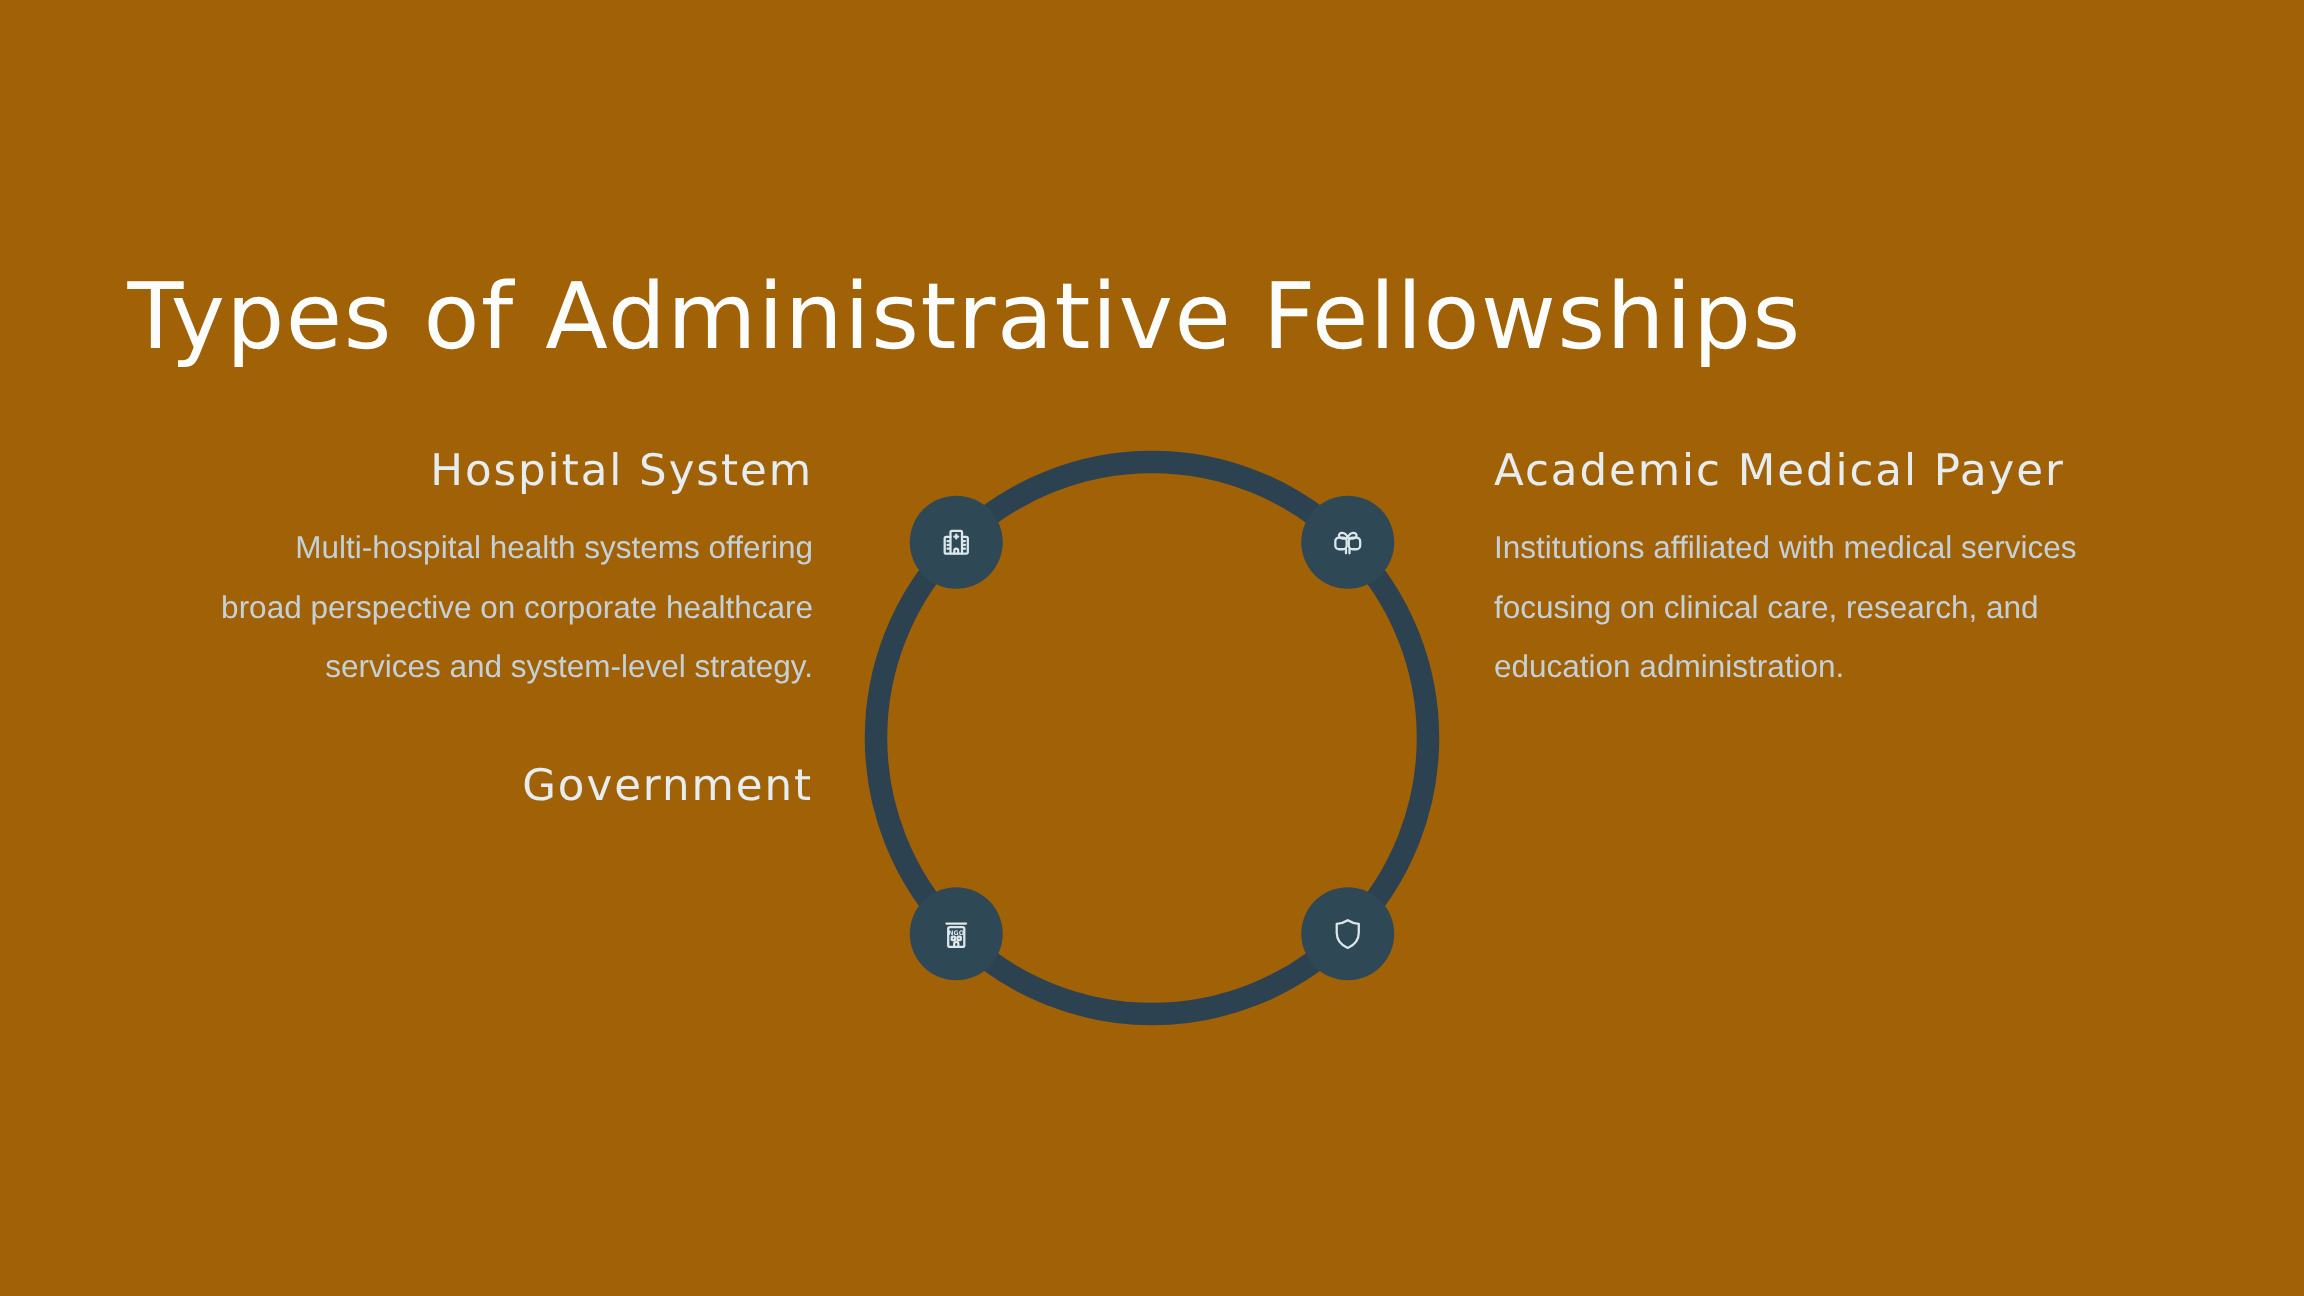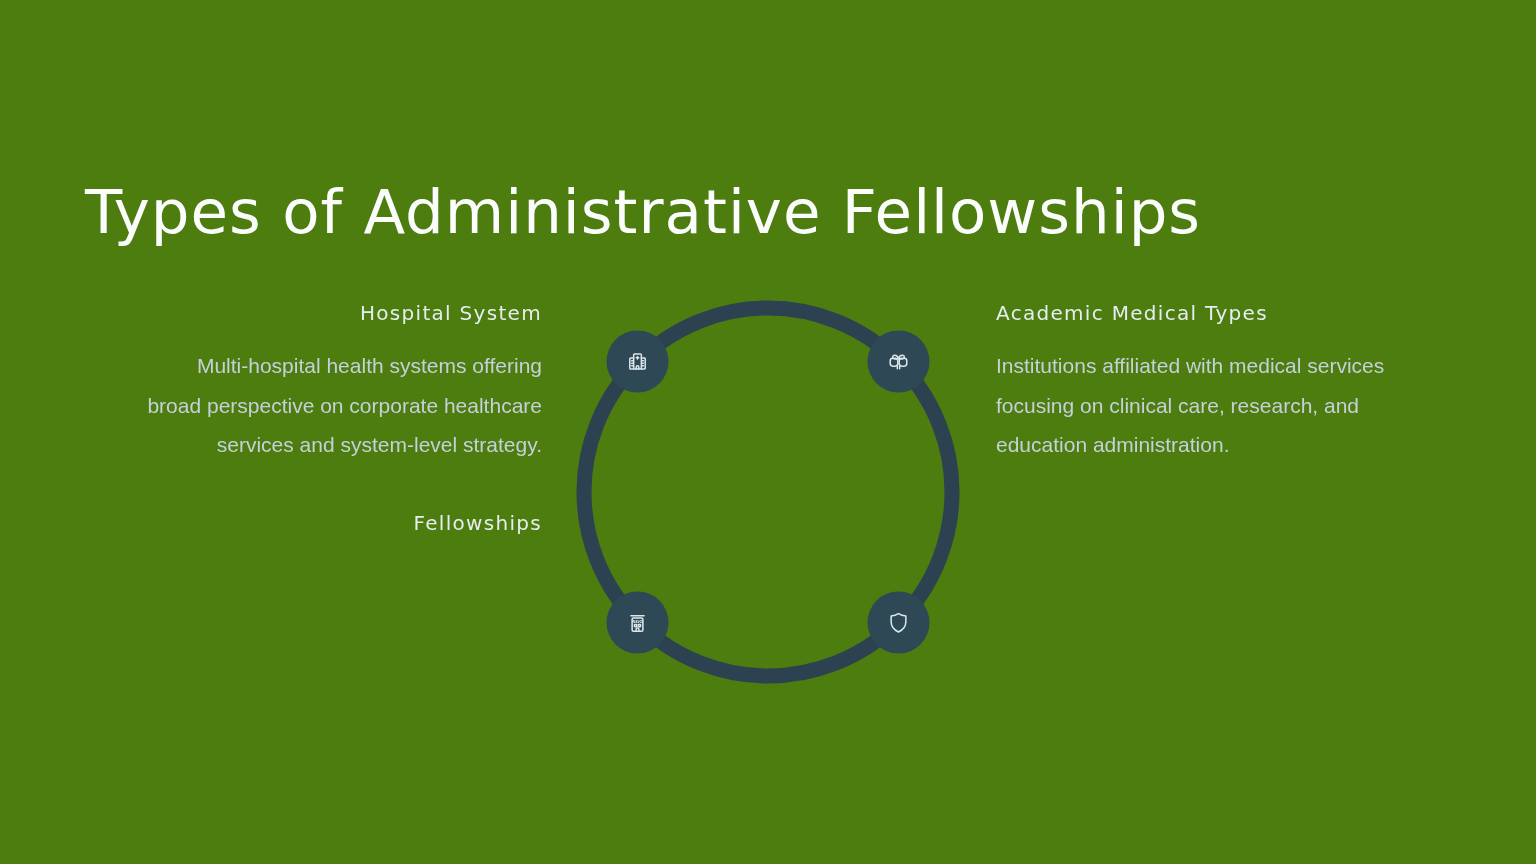--- a/index.html
+++ b/index.html
@@ -1,19 +1,19 @@
 <!DOCTYPE html>
 <html><head>
 <meta charset="utf-8">
 <style>
   html,body{margin:0;padding:0;background:#0c1c26;}
   .slide{
     position:relative;
     width:1536px;height:864px;
-    background:#4d7c0f;
+    background:#a16207;
     overflow:hidden;
     font-family:"Liberation Sans",sans-serif;
   }
   .page-title{
     position:absolute;left:85px;top:176px;margin:0;
     font-family:"DejaVu Sans",sans-serif;
     font-weight:500;
     font-size:61px;
     letter-spacing:1px;
     color:#fbfdfd;
@@ -21,21 +21,21 @@
   }
   .block{position:absolute;width:458px;}
   .block.left{left:84px;text-align:right;}
   .block.right{left:996px;text-align:left;width:470px;}
   .block.row1{top:293px;}
   .block.row2{top:503px;}
   .block h2{
     margin:0;
     font-family:"DejaVu Sans",sans-serif;
     font-weight:500;
-    font-size:20px;
+    font-size:29px;
     letter-spacing:1.3px;
     color:#e5edf0;
     line-height:40px;
   }
   .block p{
     margin:13px 0 0 0;
     font-size:21px;
     line-height:39.5px;
     color:#c4d1d9;
     white-space:pre-line;
@@ -53,25 +53,25 @@
   <h1 class="page-title">Types of Administrative Fellowships</h1>
 
   <section class="block left row1">
     <h2>Hospital System</h2>
     <p>Multi-hospital health systems offering
 broad perspective on corporate healthcare
 services and system-level strategy.</p>
   </section>
 
   <section class="block left row2">
-    <h2>Fellowships</h2>
+    <h2>Government</h2>
   </section>
 
   <section class="block right row1">
-    <h2>Academic Medical Types</h2>
+    <h2>Academic Medical Payer</h2>
     <p>Institutions affiliated with medical services
 focusing on clinical care, research, and
 education administration.</p>
   </section>
 
 
   <div class="diagram">
     <svg width="420" height="420" viewBox="0 0 420 420">
 
       <circle cx="210" cy="210" r="184" fill="none" stroke="#2c4250" stroke-width="15"></circle>

